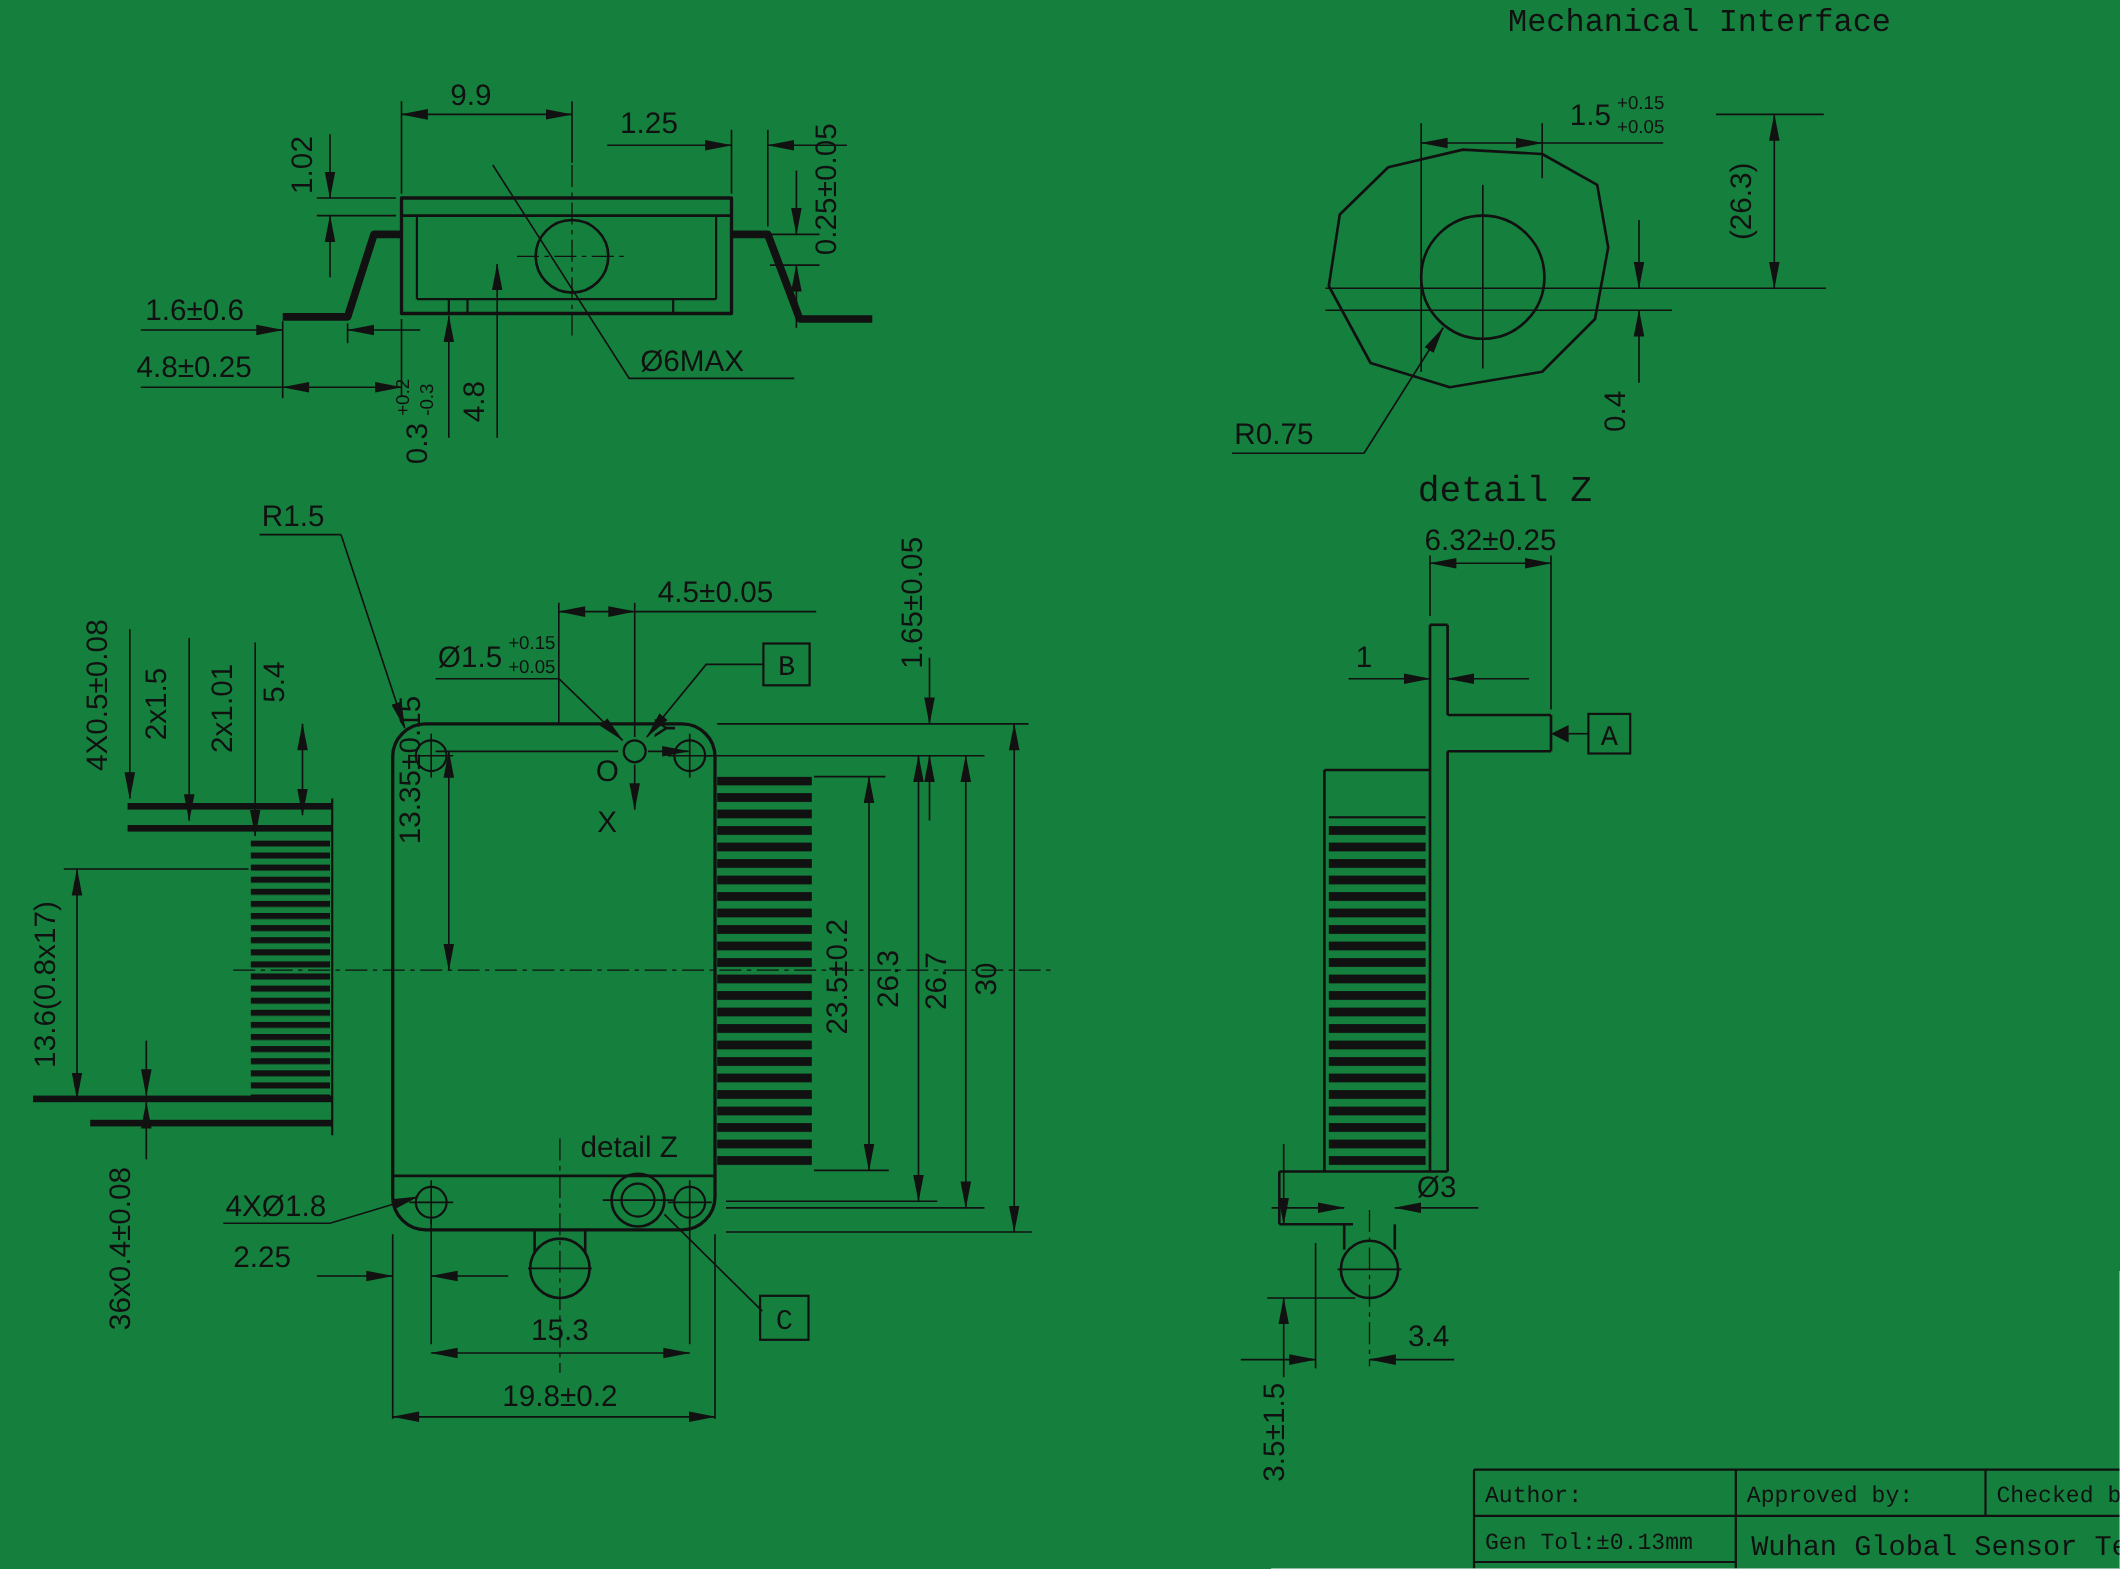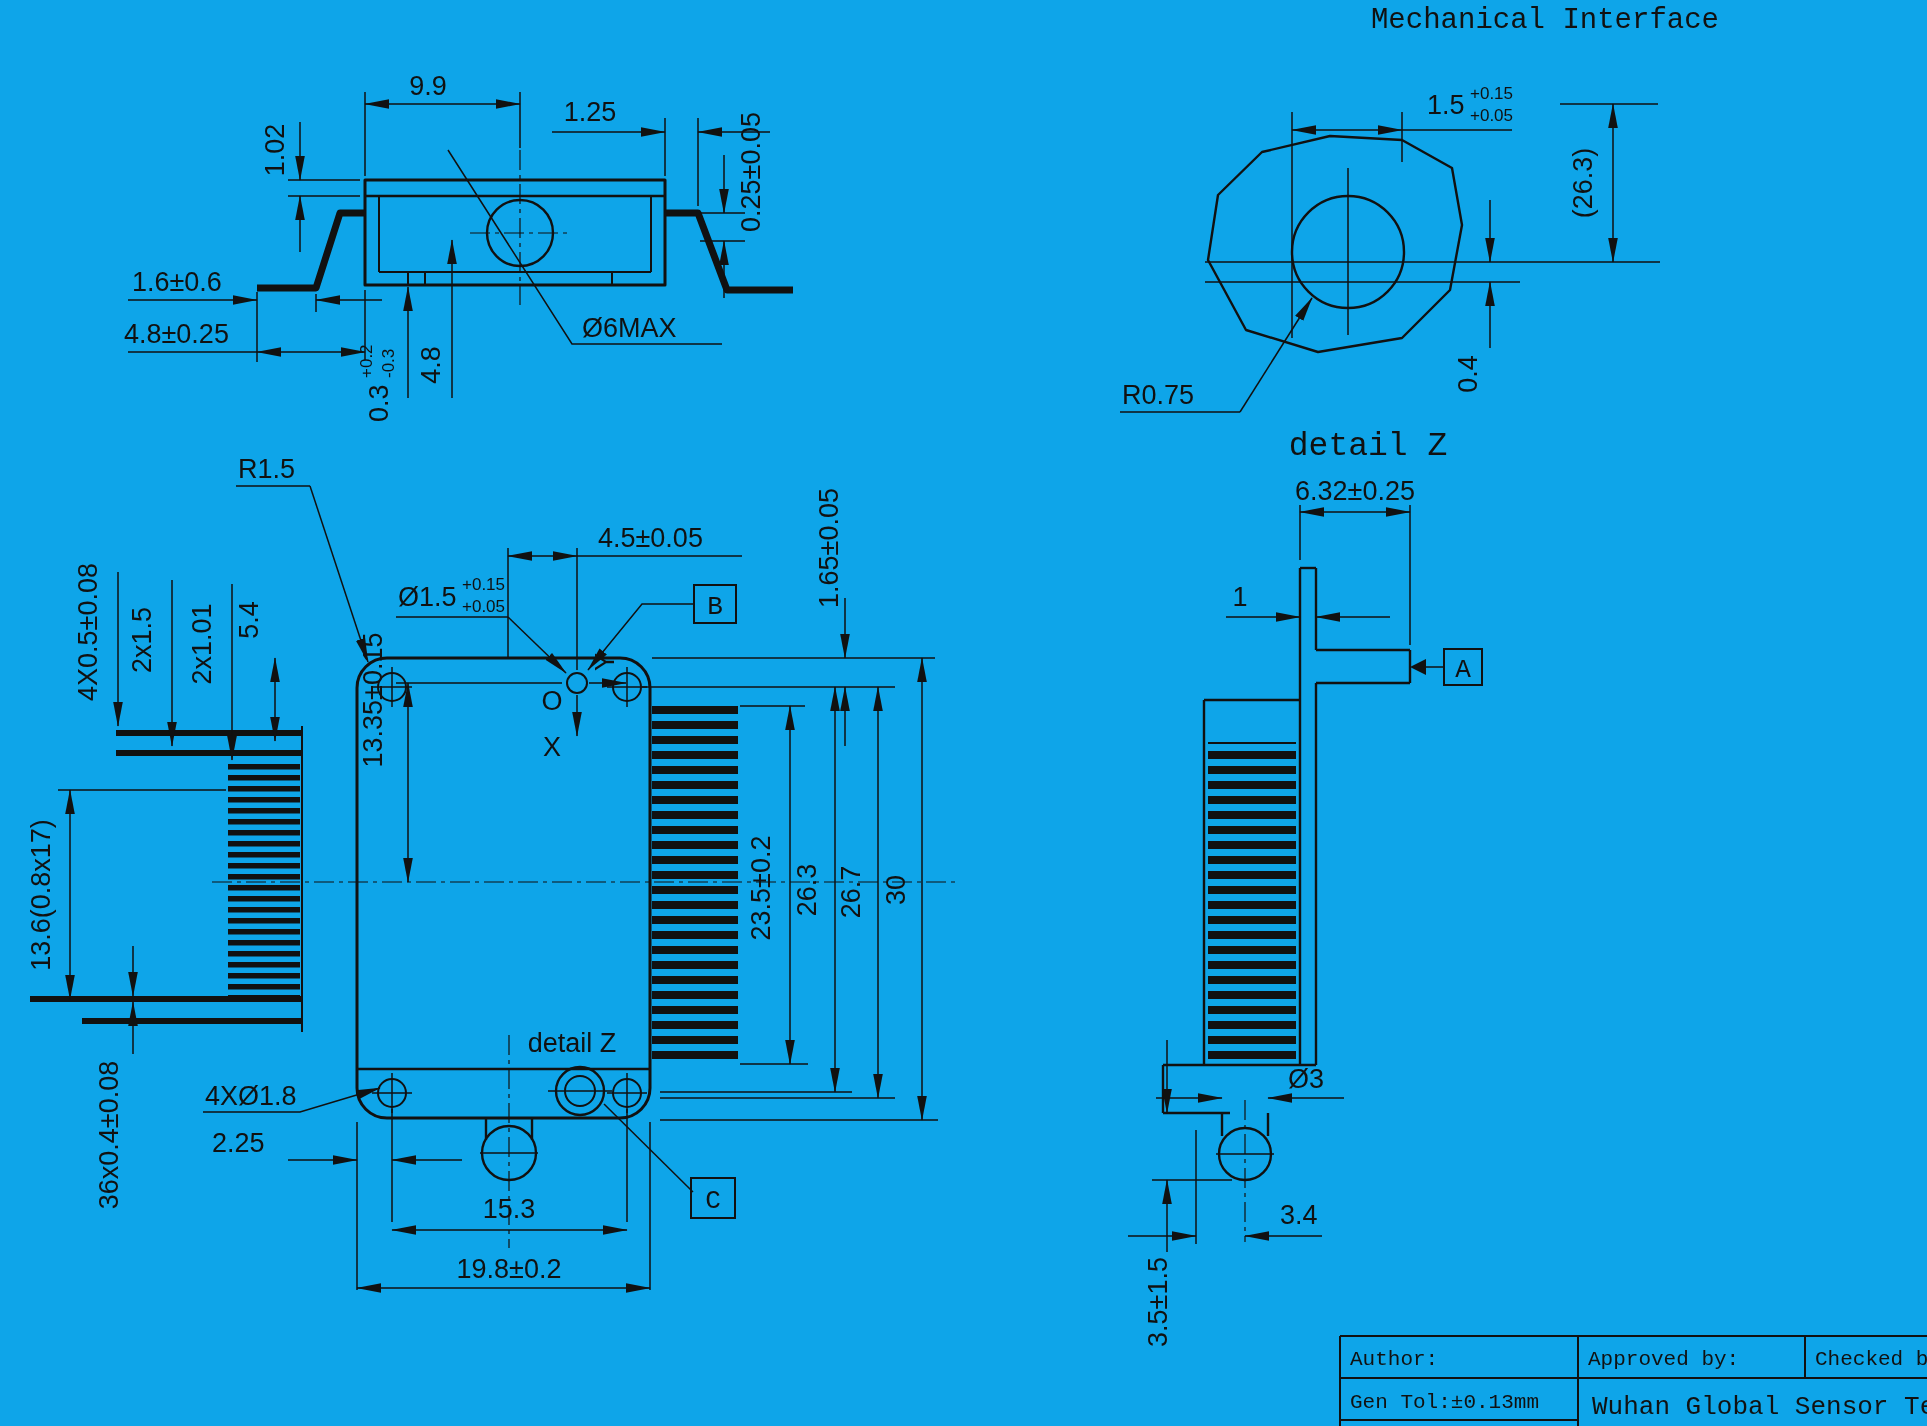--- a/index.html
+++ b/index.html
@@ -1,16 +1,16 @@
 <!DOCTYPE html>
 <html><head>
 <meta charset="utf-8">
 <style>
   html,body{margin:0;padding:0;background:#e8e8e8;}
-  .sheet{position:relative;width:1927px;height:1426px;background:#0ea5e9;overflow:hidden;}
+  .sheet{position:relative;width:1927px;height:1426px;background:#15803d;overflow:hidden;}
   svg{position:absolute;left:0;top:0;}
   text{font-family:"Liberation Sans",sans-serif;fill:#111;}
   .t{font-size:27px;}
   .tol{font-size:17px;}
   .cap{font-size:33px;font-family:"Liberation Mono",monospace;}
   .ttl{font-size:29px;font-family:"Liberation Mono",monospace;}
   .tb1{font-size:21px;font-family:"Liberation Mono",monospace;}
   .tb2{font-size:26px;font-family:"Liberation Mono",monospace;}
   .dat{font-size:26px;font-family:"Liberation Mono",monospace;}
   .o{stroke:#111;stroke-width:3;fill:none;stroke-linejoin:round;stroke-linecap:round;}

